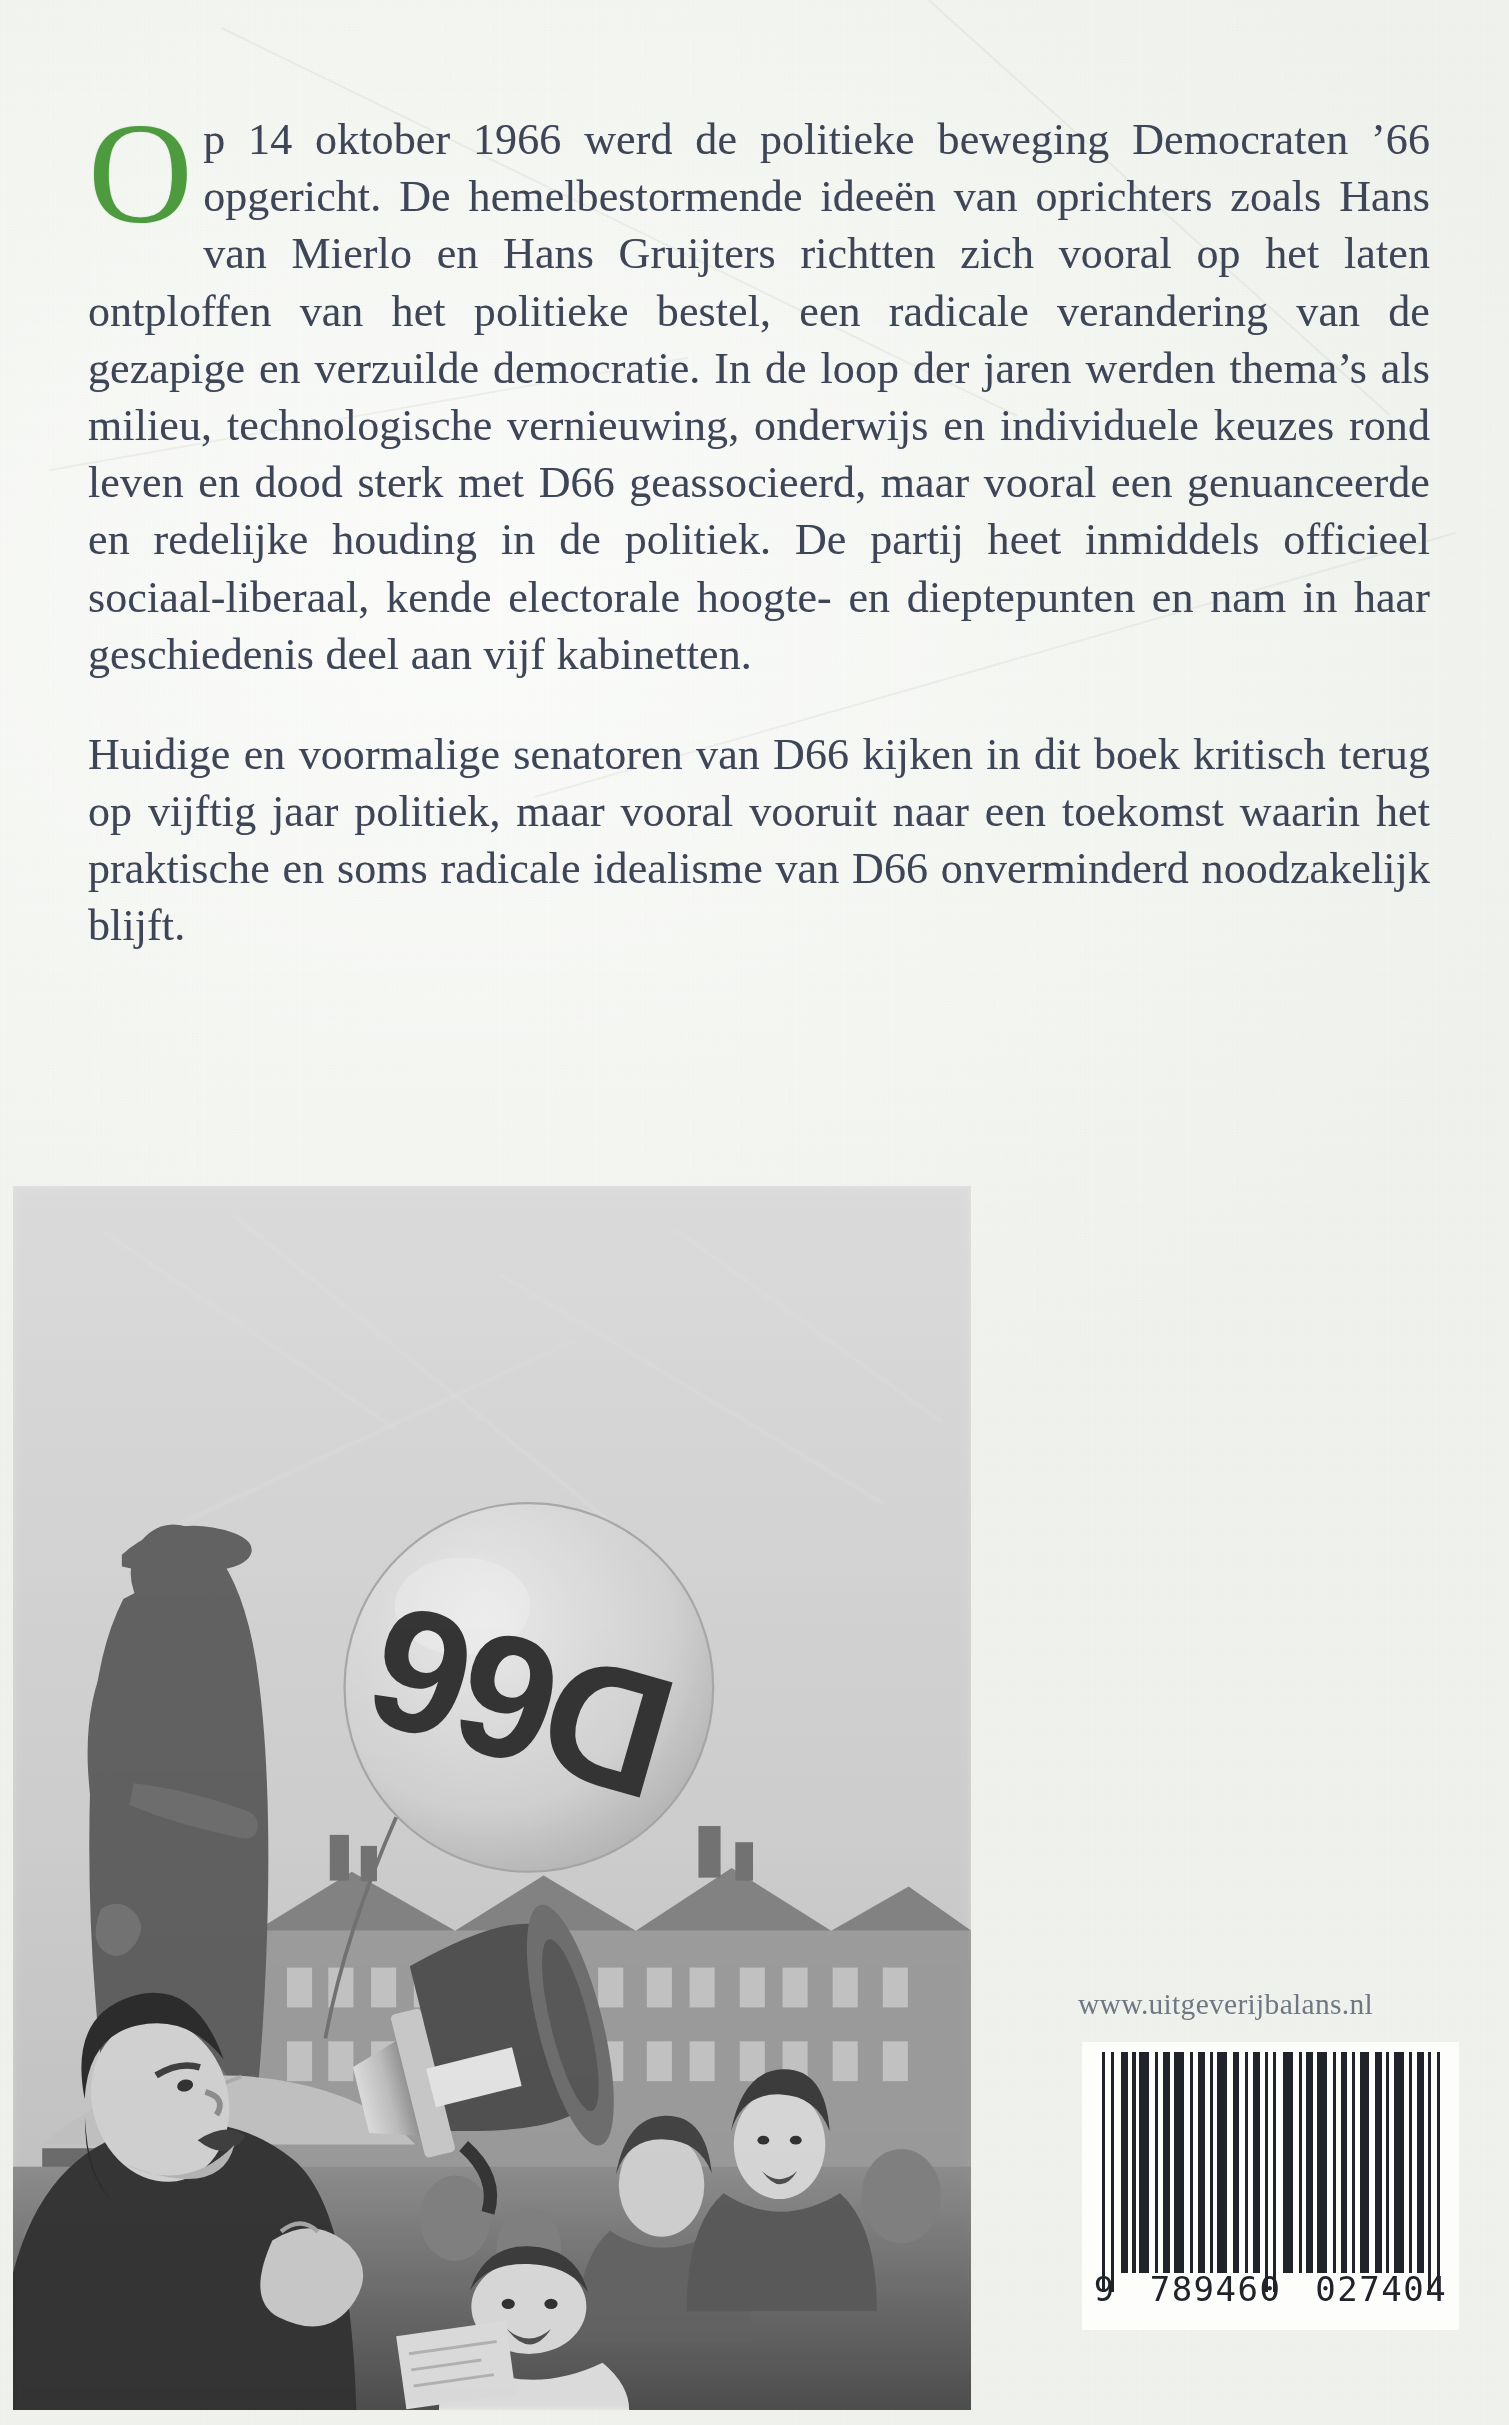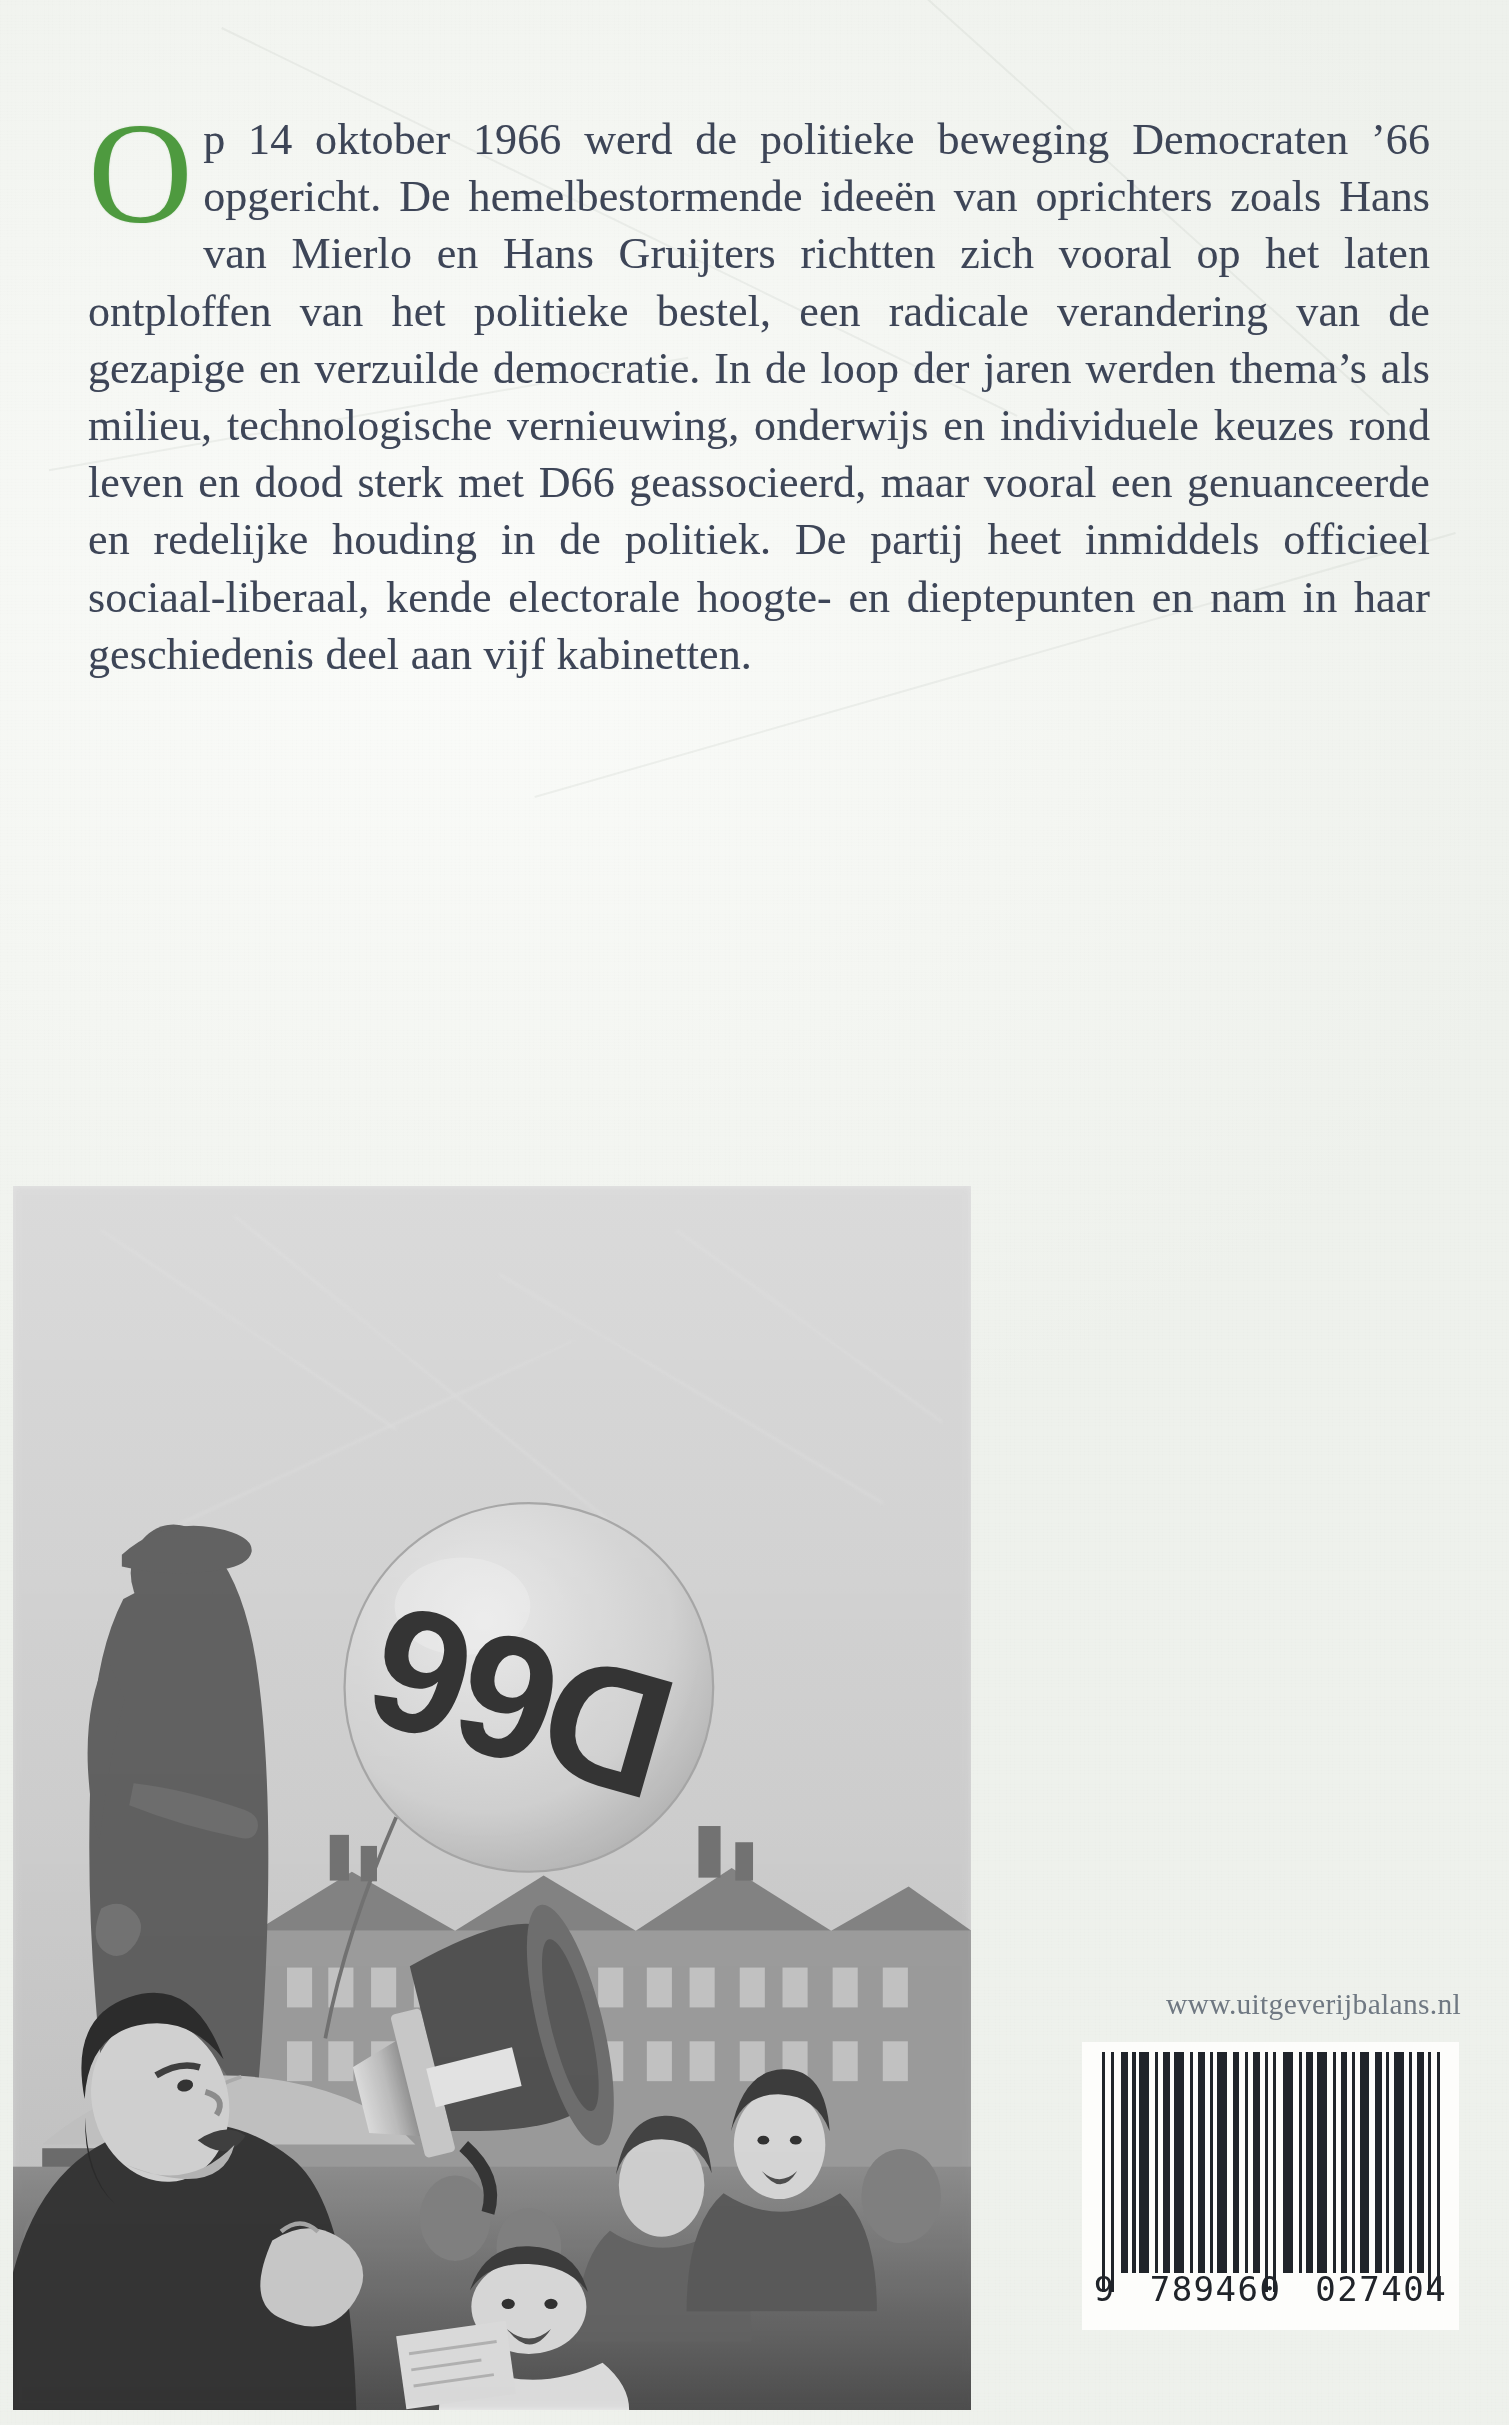--- a/index.html
+++ b/index.html
@@ -91,21 +91,21 @@
   }
 
   .photo svg { display: block; width: 100%; height: 100%; }
 
   
   .pub-url {
     position: absolute;
     left: 1078px;
     top: 1988px;
     width: 383px;
-    text-align: right;
+    text-align: left;
     color: #545e6b;
     font-size: 29.5px;
     letter-spacing: 0.3px;
     opacity: .82;
   }
 
   .barcode-box {
     position: absolute;
     left: 1082px;
     top: 2042px;
@@ -153,20 +153,21 @@
   <div class="crease c2"></div>
   <div class="crease c3"></div>
   <div class="crease c4"></div>
 
   <div class="blurb">
 
     <p class="para">
       <span class="dropcap">O</span><span>p 14 oktober 1966 werd de politieke beweging Democraten ’66 opgericht. De hemelbestormende ideeën van oprichters zoals Hans van Mierlo en Hans Gruijters richtten zich vooral op het laten ontploffen van het politieke bestel, een radicale verandering van de gezapige en verzuilde democratie. In de loop der jaren werden thema’s als milieu, technologische vernieuwing, onderwijs en individuele keuzes rond leven en dood sterk met D66 geassocieerd, maar vooral een genuanceerde en redelijke houding in de politiek. De partij heet inmiddels officieel sociaal-liberaal, kende electorale hoogte- en dieptepunten en nam in haar geschiedenis deel aan vijf kabinetten.</span>
     </p>
 
+    <p class="para">Huidige en voormalige senatoren van D66 kijken in dit boek kritisch terug op vijftig jaar politiek, maar vooral vooruit naar een toekomst waarin het praktische en soms radicale idealisme van D66 onverminderd noodzakelijk blijft.</p>
 
   </div>
 
   <div class="photo">
     <svg viewBox="0 0 1300 1660" preserveAspectRatio="xMidYMid slice">
       <defs>
         <linearGradient id="sky" x1="0" y1="0" x2="0" y2="1">
           <stop offset="0%" stop-color="#dde2e6"></stop>
           <stop offset="60%" stop-color="#cfd5d9"></stop>
           <stop offset="100%" stop-color="#bfc6cb"></stop>

